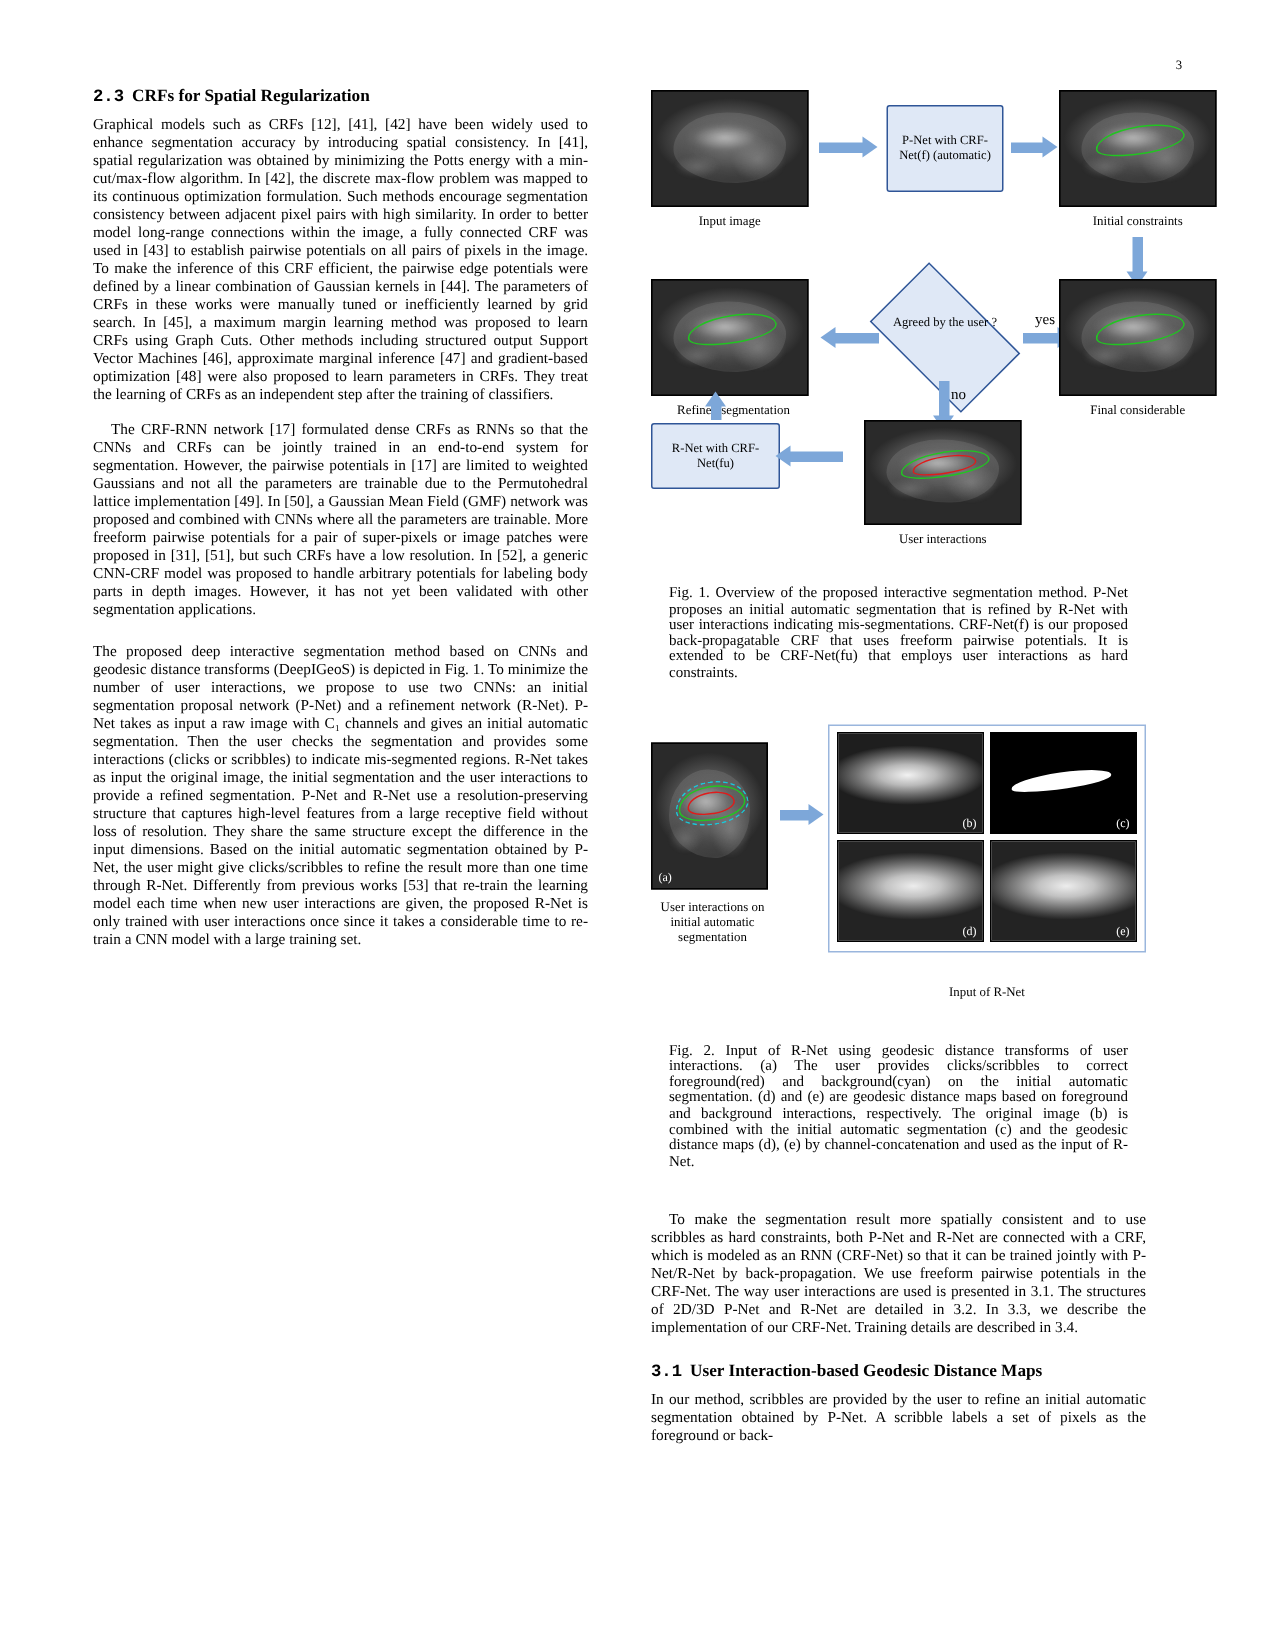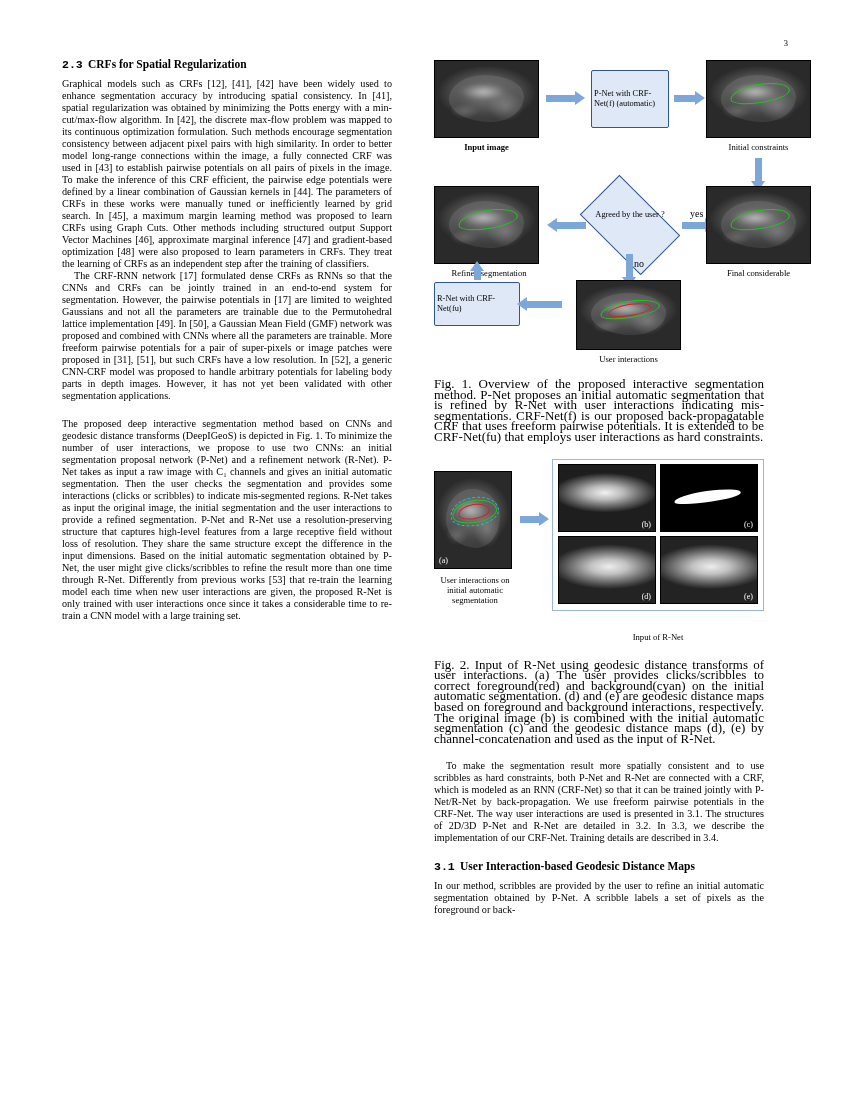--- a/index.html
+++ b/index.html
@@ -52,30 +52,30 @@
   }
   p.body {
     font-size: 10.2px;
     line-height: 12.0px;
     text-align: justify;
     margin: 0 0 0 0;
     hyphens: auto;
   }
   p.body + p.body {
     text-indent: 12px;
-    margin-top: 0;
+    margin-top: 11px;
   }
   .spacer-lg { height: 16px; }
   .spacer-md { height: 11px; }
 
   .caption {
-    font-size: 13px;
+    font-size: 10px;
     line-height: 10.6px;
     text-align: justify;
-    margin: 0;
+    margin: 12px;
   }
 
   
   .fig1 {
     position: relative;
     width: 330px;
     height: 310px;
   }
   .mri {
     position: absolute;
@@ -142,21 +142,21 @@
     text-align: center;
     font-family: "Liberation Serif", serif;
   }
   .procbox {
     position: absolute;
     border: 1px solid #2f5597;
     background: #dfe8f6;
     border-radius: 2px;
     font-size: 8.4px;
     line-height: 10.5px;
-    text-align: left;
+    text-align: center;
     display: flex;
     align-items: center;
     justify-content: center;
     box-sizing: border-box;
     padding: 2px;
   }
   .diamond {
     position: absolute;
     width: 86px;
     height: 56px;
@@ -289,21 +289,21 @@
 
     <p class="body">The proposed deep interactive segmentation method based on CNNs and geodesic distance transforms (DeepIGeoS) is depicted in Fig. 1. To minimize the number of user interactions, we propose to use two CNNs: an initial segmentation proposal network (P-Net) and a refinement network (R-Net). P-Net takes as input a raw image with C₁ channels and gives an initial automatic segmentation. Then the user checks the segmentation and provides some interactions (clicks or scribbles) to indicate mis-segmented regions. R-Net takes as input the original image, the initial segmentation and the user interactions to provide a refined segmentation. P-Net and R-Net use a resolution-preserving structure that captures high-level features from a large receptive field without loss of resolution. They share the same structure except the difference in the input dimensions. Based on the initial automatic segmentation obtained by P-Net, the user might give clicks/scribbles to refine the result more than one time through R-Net. Differently from previous works [53] that re-train the learning model each time when new user interactions are given, the proposed R-Net is only trained with user interactions once since it takes a considerable time to re-train a CNN model with a large training set.</p>
 
   </div>
 
   <div class="col col-right">
 
     <div class="fig1">
 
       <div class="mri" style="left:0px; top:2px; width:105px; height:78px;"></div>
-      <div class="figlabel" style="left:0px; top:84px; width:105px;font-weight:bold;">Input image</div>
+      <div class="figlabel" style="left:0px; top:84px; width:105px;">Input image</div>
 
       <div class="arrow arrow-h" style="left:112px; top:37px; width:30px;"></div>
 
       <div class="procbox" style="left:157px; top:12px; width:78px; height:58px;">P-Net with CRF-Net(f) (automatic)</div>
 
       <div class="arrow arrow-h" style="left:240px; top:37px; width:22px;"></div>
 
       <div class="mri" style="left:272px; top:2px; width:105px; height:78px; left:auto; right:-47px;">
         <div class="contour"></div>
       </div>

